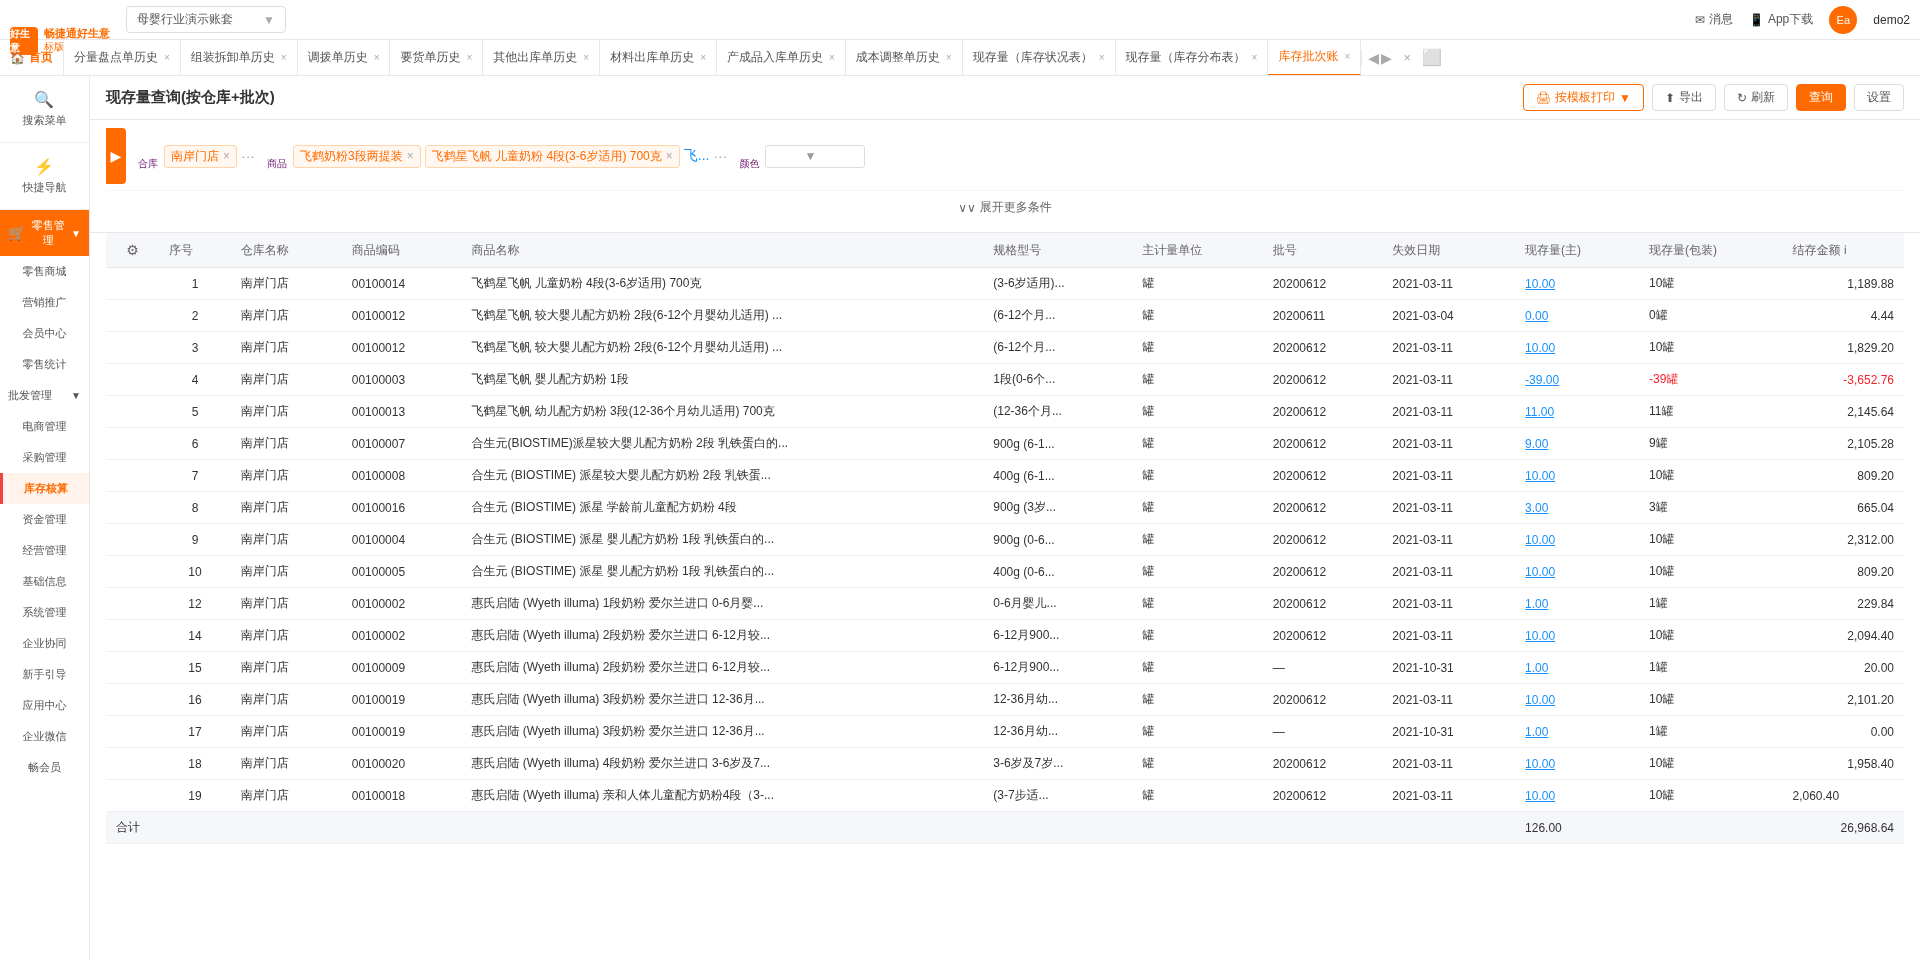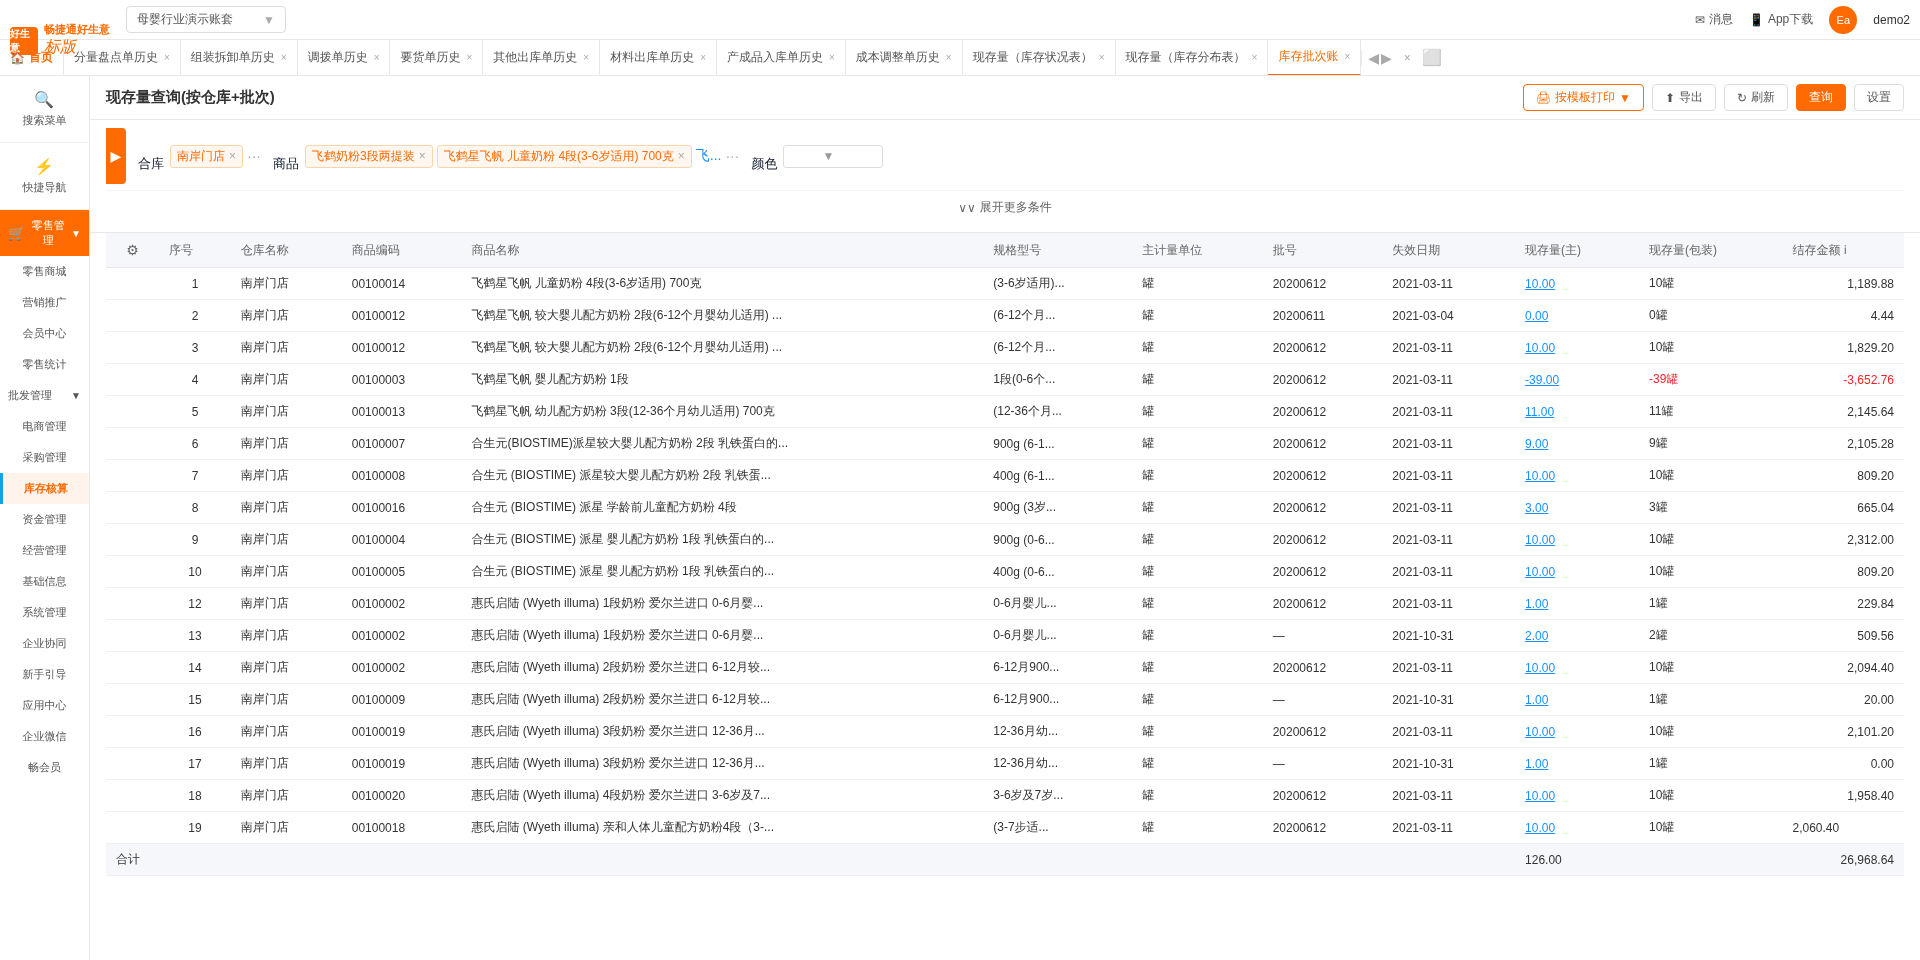--- a/index.html
+++ b/index.html
@@ -3,21 +3,21 @@
   <meta charset="utf-8">
   <style>
     * { box-sizing: border-box; margin: 0; padding: 0; }
     body { font-family: 'Microsoft YaHei', Arial, sans-serif; font-size: 12px; background: #f5f5f5; color: #333; overflow: hidden; height: 960px; width: 1920px; }
 
     
     .top-bar { height: 40px; background: #fff; display: flex; align-items: center; border-bottom: 1px solid #e8e8e8; padding: 0 10px; gap: 16px; }
     .logo-area { display: flex; align-items: center; gap: 6px; min-width: 90px; margin-top: 42px; }
     .logo-icon { width: 28px; height: 28px; background: #ff6b00; border-radius: 4px; display: flex; align-items: center; justify-content: center; color: #fff; font-size: 10px; font-weight: bold; }
     .logo-text { font-size: 11px; color: #ff6b00; font-weight: bold; line-height: 1.2; }
-    .logo-sub { font-size: 16px; color: #ff6b00; font-style: italic; }
+    .logo-sub { font-size: 10px; color: #ff6b00; }
     .industry-selector { display: flex; align-items: center; gap: 4px; padding: 4px 10px; border: 1px solid #ddd; border-radius: 4px; cursor: pointer; font-size: 12px; color: #555; min-width: 160px; }
     .top-right { margin-left: auto; display: flex; align-items: center; gap: 16px; }
     .top-action { display: flex; align-items: center; gap: 4px; cursor: pointer; color: #555; font-size: 12px; }
     .user-avatar { width: 28px; height: 28px; border-radius: 50%; background: #ff6b00; color: #fff; display: flex; align-items: center; justify-content: center; font-size: 11px; }
 
     
     .nav-tabs { height: 36px; background: #fff; display: flex; align-items: center; border-bottom: 1px solid #e8e8e8; overflow: hidden; }
     .nav-tab { display: flex; align-items: center; padding: 0 10px; height: 36px; border-right: 1px solid #e8e8e8; cursor: pointer; font-size: 12px; color: #555; white-space: nowrap; gap: 4px; }
     .nav-tab.active { color: #ff6b00; border-bottom: 2px solid #ff6b00; }
     .nav-tab.home { color: #ff6b00; font-weight: bold; }
@@ -44,21 +44,21 @@
     .page-title { font-size: 15px; font-weight: bold; color: #333; }
     .header-actions { display: flex; align-items: center; gap: 8px; }
     .btn { padding: 4px 12px; border-radius: 4px; cursor: pointer; font-size: 12px; border: 1px solid #ddd; background: #fff; color: #555; display: flex; align-items: center; gap: 4px; }
     .btn-primary { background: #ff6b00; color: #fff; border-color: #ff6b00; }
     .btn-outline-orange { border-color: #ff6b00; color: #ff6b00; }
 
     
     .filter-area { background: #fff; padding: 8px 16px; border-bottom: 1px solid #e8e8e8; }
     .filter-row { display: flex; align-items: center; gap: 12px; flex-wrap: wrap; }
     .filter-item { display: flex; align-items: center; gap: 6px; }
-    .filter-label { color: #0f172a; font-size: 13px; white-space: nowrap; margin-top: 16px; }
+    .filter-label { color: #701a75; font-size: 10px; white-space: nowrap; margin-top: 16px; }
     .filter-tag-container { display: flex; align-items: center; gap: 4px; flex-wrap: wrap; }
     .filter-tag { display: flex; align-items: center; gap: 4px; background: #fff7f0; border: 1px solid #ffd4a8; border-radius: 3px; padding: 2px 6px; font-size: 12px; color: #ff6b00; }
     .filter-tag-close { cursor: pointer; color: #aaa; }
     .filter-tag-more { color: #aaa; cursor: pointer; font-size: 14px; }
     .expand-btn { display: flex; align-items: center; gap: 4px; color: #666; cursor: pointer; font-size: 12px; padding: 4px 8px; }
     .expand-row { display: flex; justify-content: center; padding: 4px 0; border-top: 1px solid #f5f5f5; margin-top: 6px; }
 
     
     .table-container { flex: 1; overflow: auto; background: #fff; padding: 0 16px 16px; }
     .data-table { width: 100%; border-collapse: collapse; font-size: 12px; }
@@ -202,21 +202,21 @@
     <div class="sidebar-item" style="flex-direction:row;justify-content:space-between;padding:8px 8px;">
       <span class="sidebar-label">批发管理</span>
       <span style="font-size:10px;">▼</span>
     </div>
     <div class="sidebar-item">
       <span class="sidebar-label">电商管理</span>
     </div>
     <div class="sidebar-item">
       <span class="sidebar-label">采购管理</span>
     </div>
-    <div class="sidebar-item" style="background:#fff3ec;color:#ff6b00;border-left:3px solid #0ea5e9;">
+    <div class="sidebar-item" style="background:#fff3ec;color:#ff6b00;border-left:3px solid #ef4444;">
       <span class="sidebar-label" style="color:#ff6b00;font-weight:bold;">库存核算</span>
     </div>
     <div class="sidebar-item">
       <span class="sidebar-label">资金管理</span>
     </div>
     <div class="sidebar-item">
       <span class="sidebar-label">经营管理</span>
     </div>
     <div class="sidebar-item">
       <span class="sidebar-label">基础信息</span>
@@ -528,36 +528,20 @@
     <td style="max-width:320px;overflow:hidden;text-overflow:ellipsis;">惠氏启陆 (Wyeth illuma) 1段奶粉 爱尔兰进口 0-6月婴...</td>
     <td>0-6月婴儿...</td>
     <td>罐</td>
     <td>20200612</td>
     <td>2021-03-11</td>
     <td class="">
       <span class="link">1.00</span>
     </td>
     <td class="">1罐</td>
     <td class="" style="text-align:right;">229.84</td>
-  </tr>
-            <tr>
-    <td style="text-align:center;"></td>
-    <td class="row-num">13</td>
-    <td>南岸门店</td>
-    <td>00100002</td>
-    <td style="max-width:320px;overflow:hidden;text-overflow:ellipsis;">惠氏启陆 (Wyeth illuma) 1段奶粉 爱尔兰进口 0-6月婴...</td>
-    <td>0-6月婴儿...</td>
-    <td>罐</td>
-    <td>—</td>
-    <td>2021-10-31</td>
-    <td class="">
-      <span class="link">2.00</span>
-    </td>
-    <td class="">2罐</td>
-    <td class="" style="text-align:right;">509.56</td>
   </tr>
             <tr>
     <td style="text-align:center;"></td>
     <td class="row-num">14</td>
     <td>南岸门店</td>
     <td>00100002</td>
     <td style="max-width:320px;overflow:hidden;text-overflow:ellipsis;">惠氏启陆 (Wyeth illuma) 2段奶粉 爱尔兰进口 6-12月较...</td>
     <td>6-12月900...</td>
     <td>罐</td>
     <td>20200612</td>

